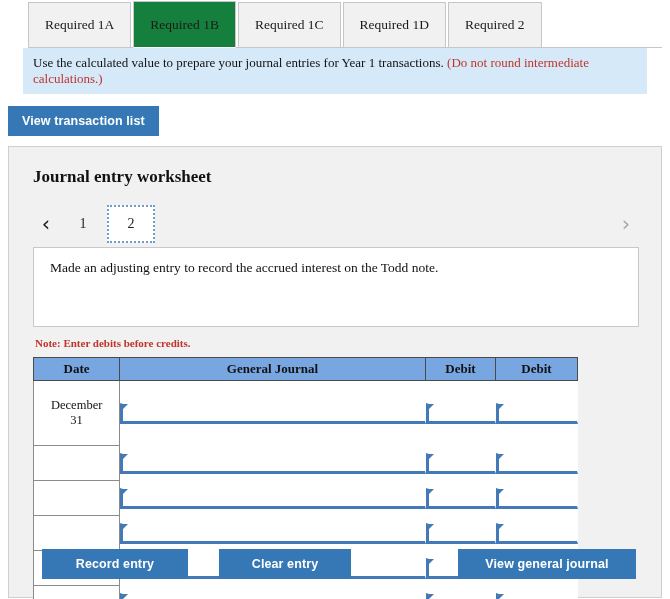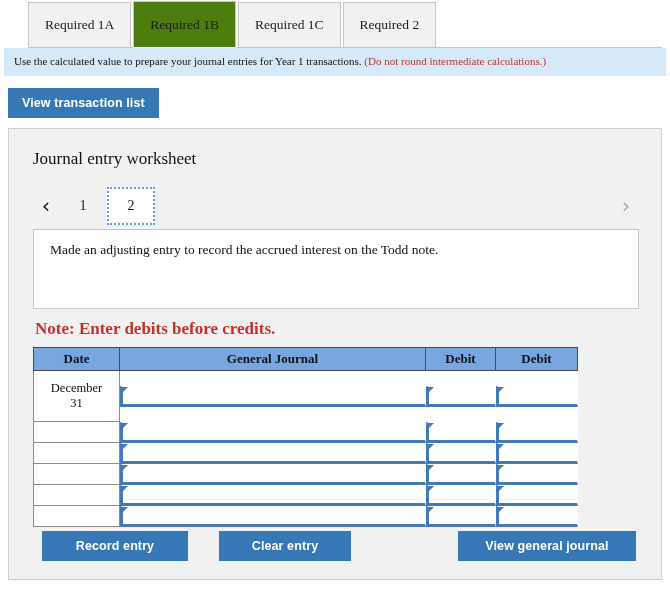--- a/index.html
+++ b/index.html
@@ -42,32 +42,32 @@
     font-size: 13.5px;
     color: #1a1a1a;
     background: #f1f1f1;
     border: 1px solid #c6c6c6;
     border-bottom: 1px solid #c6c6c6;
     margin-right: 2px;
     white-space: nowrap;
     cursor: pointer;
   }
   .tab.active {
-    background: #4d7c0f;
+    background: #15803d;
     border-bottom: 1px solid #ffffff;
     height: 47px;
   }
 
   
   .banner {
-    margin: 0 4px;
+    margin: 0 23px;
     background: #d6e9f8;
     padding: 7px 10px 8px 10px;
     font-family: "Liberation Serif", serif;
-    font-size: 11px;
+    font-size: 13px;
     color: #121212;
     line-height: 1.2;
   }
   .banner .warn { color: #c0342b; }
 
   
   .toolbar {
     padding: 12px 12px 10px 8px;
   }
   .btn {
@@ -90,21 +90,21 @@
   .panel {
     margin: 0 8px;
     background: #f1f1f1;
     border: 1px solid #cfcfcf;
     height: 452px;
     padding: 16px 22px 0 24px;
     position: relative;
   }
   .panel-title {
     font-family: "Liberation Serif", serif;
-    font-weight: normal;
+    font-weight: bold;
     font-size: 17px;
     color: #111111;
     margin: 4px 0 18px 0;
   }
 
   
   .pager {
     display: flex;
     align-items: center;
     height: 38px;
@@ -152,21 +152,21 @@
     height: 80px;
     padding: 12px 16px;
     font-family: "Liberation Serif", serif;
     font-size: 13.5px;
     color: #111111;
     margin-bottom: 10px;
   }
 
   .note {
     font-family: "Liberation Serif", serif;
-    font-size: 17px;
+    font-size: 11px;
     font-weight: bold;
     color: #c0342b;
     margin: 4px 0 8px 2px;
   }
 
   
   .jtable {
     border-collapse: collapse;
     width: 544px;
     table-layout: fixed;
@@ -176,21 +176,21 @@
     background: #77a6e0;
     border: 1px solid #4a4a4a;
     font-family: "Liberation Serif", serif;
     font-weight: bold;
     font-size: 13px;
     color: #111111;
     height: 23px;
     padding: 0;
   }
   .jtable td {
-    padding: 10px;
+    padding: 17px;
     height: 21px;
     background: #ffffff;
   }
   .td-date {
     border: 1px solid #8b8b8b;
     font-family: "Liberation Serif", serif;
     font-size: 12.5px;
     color: #111111;
     text-align: center;
     vertical-align: middle;
@@ -240,20 +240,23 @@
 
 <div class="tabstrip">
   <div class="tab">
       <span>Required 1A</span>
     </div>
   <div class="tab active">
       <span>Required 1B</span>
     </div>
   <div class="tab">
       <span>Required 1C</span>
+    </div>
+  <div class="tab">
+      <span>Required 1D</span>
     </div>
   <div class="tab">
       <span>Required 2</span>
     </div>
 </div>
 
 <div class="banner">
   <span>Use the calculated value to prepare your journal entries for Year 1 transactions. </span><span class="warn">(Do not round intermediate calculations.)</span>
 </div>
 

